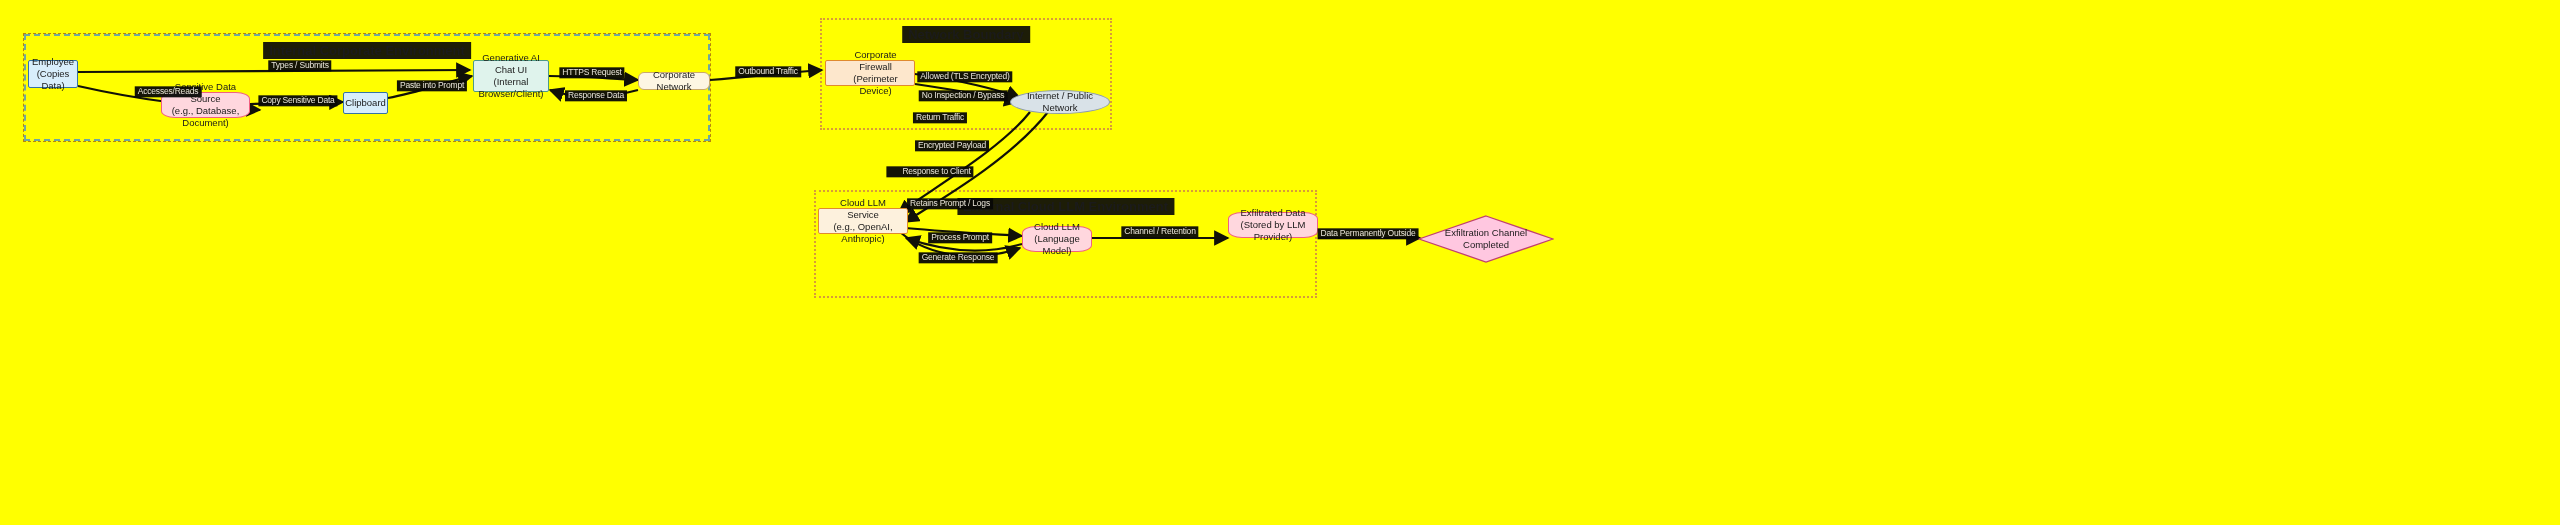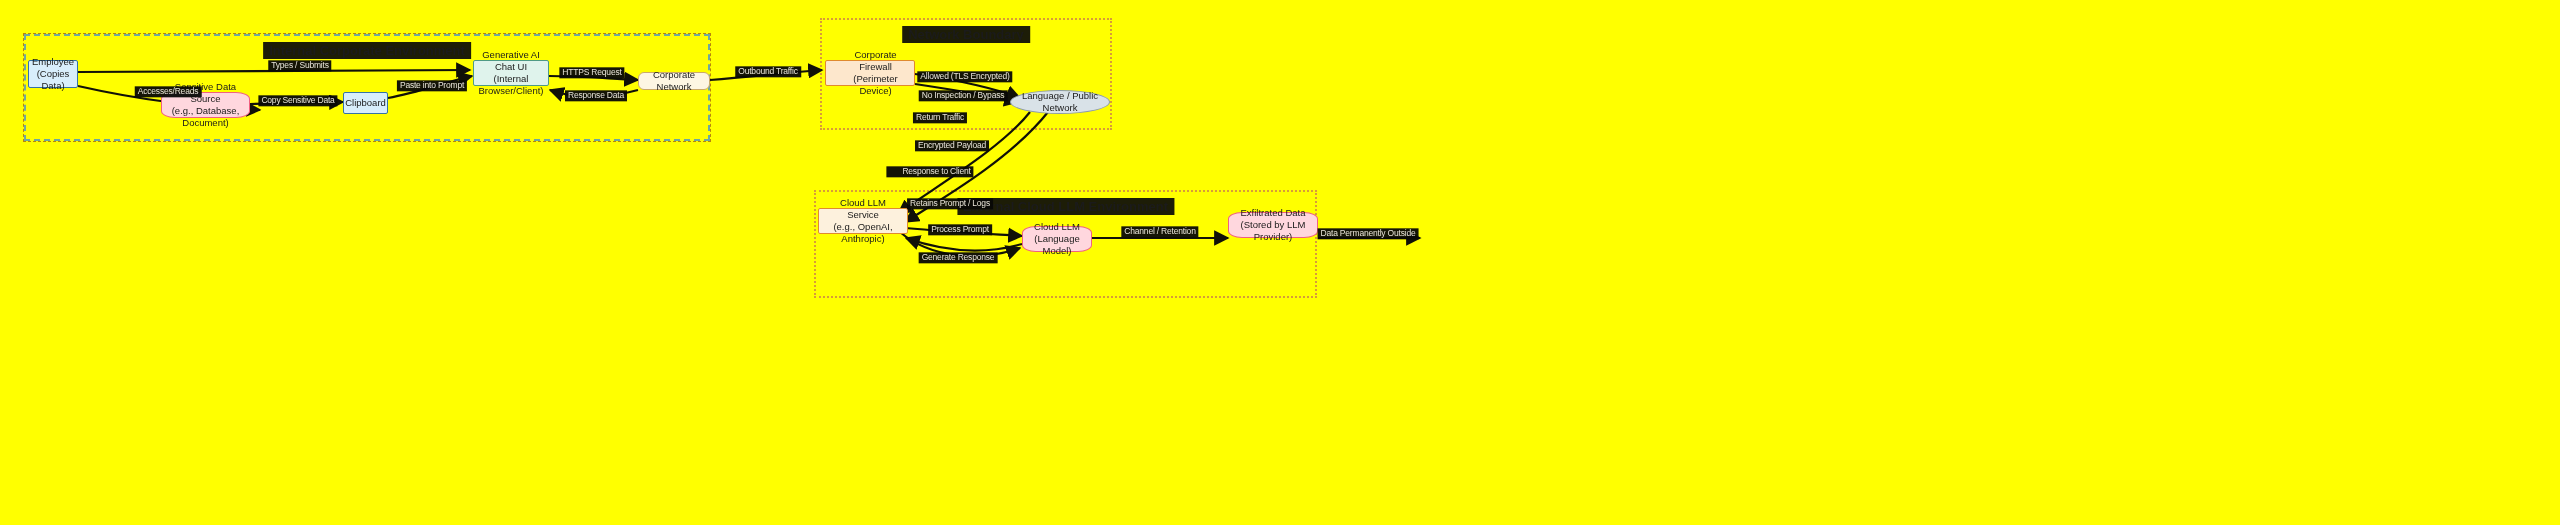--- a/index.html
+++ b/index.html
@@ -199,51 +199,58 @@
   </svg>
 
   <div class="node rect" style="left:28px; top:60px; width:50px; height:28px;">Employee
 (Copies Data)</div>
 
   <div class="node cyl" style="left:161px; top:92px; width:89px; height:26px;">Sensitive Data Source
 (e.g., Database, Document)</div>
 
   <div class="node rect" style="left:343px; top:92px; width:45px; height:22px;">Clipboard</div>
 
-  <div class="node rect-green" style="left:473px; top:60px; width:76px; height:26px;">Generative AI Chat UI
+  <div class="node rect-green" style="left:473px; top:60px; width:76px; height:32px;">Generative AI Chat UI
 (Internal Browser/Client)</div>
 
   <div class="node rect-plain" style="left:638px; top:72px; width:72px; height:18px;">Corporate Network</div>
 
   <div class="node rect-orange" style="left:825px; top:60px; width:90px; height:26px;padding-left:15px;">Corporate Firewall
 (Perimeter Device)</div>
 
-  <div class="node ellipse" style="left:1010px; top:90px; width:100px; height:24px;">Language / Public Network</div>
+  <div class="node ellipse" style="left:1010px; top:90px; width:100px; height:24px;">Internet / Public Network</div>
 
   <div class="node rect-orange" style="left:818px; top:208px; width:90px; height:26px; background:#fdf1dd;text-align:center;">Cloud LLM Service
 (e.g., OpenAI, Anthropic)</div>
 
   <div class="node cyl" style="left:1022px; top:226px; width:70px; height:26px;">Cloud LLM
 (Language Model)</div>
 
   <div class="node cyl" style="left:1228px; top:212px; width:90px; height:26px;">Exfiltrated Data
 (Stored by LLM Provider)</div>
 
+  <div class="node diamond-wrap" style="left:1418px; top:215px; width:136px; height:48px;">
+    <svg class="diamond-svg" width="136" height="48" viewBox="0 0 136 48">
+      <polygon points="68,1 135,24 68,47 1,24" fill="#ffc7e0" stroke="#c04070" stroke-width="1.3"></polygon>
+    </svg>
+    <div class="diamond-label">Exfiltration Channel
+Completed</div>
+  </div>
 
   <div class="edge-label" style="left:168px; top:92px;">Accesses/Reads</div>
   <div class="edge-label" style="left:298px; top:101px;">Copy Sensitive Data</div>
   <div class="edge-label" style="left:432px; top:86px;">Paste into Prompt</div>
   <div class="edge-label" style="left:300px; top:66px;">Types / Submits</div>
   <div class="edge-label" style="left:592px; top:73px;">HTTPS Request</div>
   <div class="edge-label" style="left:596px; top:96px;">Response Data</div>
   <div class="edge-label" style="left:768px; top:72px;">Outbound Traffic</div>
   <div class="edge-label" style="left:965px; top:77px;">Allowed (TLS Encrypted)</div>
   <div class="edge-label" style="left:963px; top:96px;">No Inspection / Bypass</div>
   <div class="edge-label" style="left:952px; top:146px;">Encrypted Payload</div>
-  <div class="edge-label" style="left:960px; top:230px;text-align:right;">Process Prompt</div>
+  <div class="edge-label" style="left:960px; top:238px;text-align:right;">Process Prompt</div>
   <div class="edge-label" style="left:958px; top:258px;">Generate Response</div>
   <div class="edge-label" style="left:950px; top:204px;">Retains Prompt / Logs</div>
   <div class="edge-label" style="left:1160px; top:232px;">Channel / Retention</div>
   <div class="edge-label" style="left:1368px; top:234px;">Data Permanently Outside</div>
   <div class="edge-label" style="left:940px; top:118px;">Return Traffic</div>
   <div class="edge-label" style="left:930px; top:172px;padding-left:16px;">Response to Client</div>
 
 </div>
 
 </body></html>

